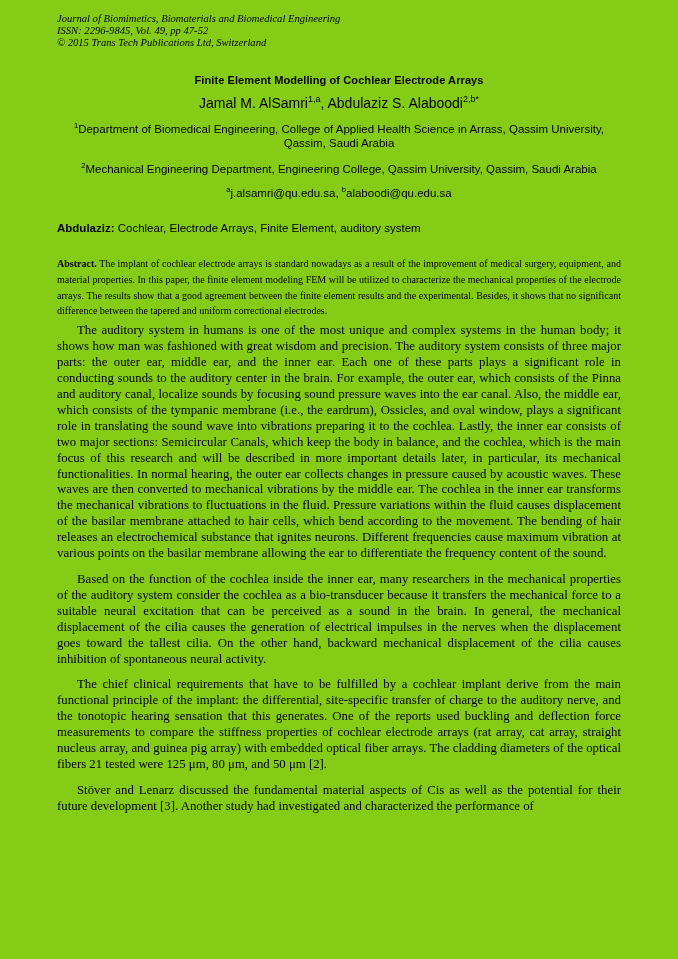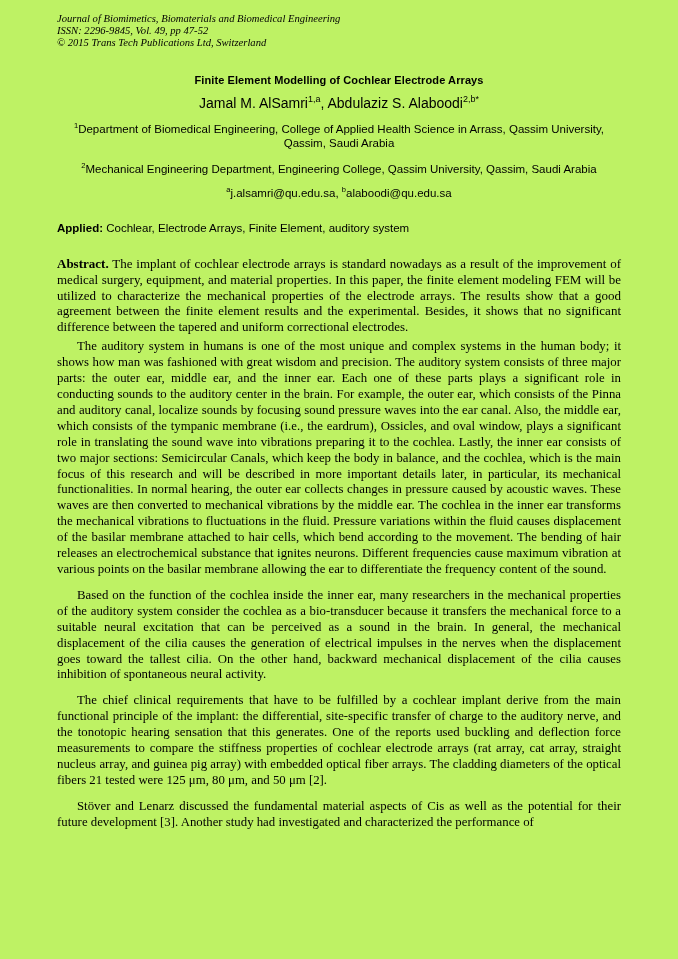--- a/index.html
+++ b/index.html
@@ -1,21 +1,21 @@
 <!DOCTYPE html>
 <html><head>
 <meta charset="utf-8">
 <style>
   html, body { margin: 0; padding: 0; background: #e8e8e8; }
   .page {
     position: relative;
     width: 678px;
     height: 959px;
     margin: 0 auto;
-    background: #bef264;
+    background: #84cc16;
     color: #000000;
     box-sizing: border-box;
     padding: 13px 57px 0 57px;
     font-family: "Liberation Serif", serif;
     overflow: hidden;
   }
   
   .meta {
     display: flex;
     justify-content: space-between;
@@ -58,21 +58,21 @@
   }
   .keywords {
     margin: 23px 0 0 0;
     font-family: "Liberation Sans", sans-serif;
     font-size: 11.5px;
   }
   .keywords b { font-weight: bold; }
   
   .abstract {
     margin: 22px 0 0 0;
-    font-size: 13px;
+    font-size: 10px;
     line-height: 15.9px;
     text-align: justify;
   }
   .abstract b { font-weight: bold; }
   h2.section-heading {
     margin: 21px 0 0 0;
     font-size: 12.8px;
     font-weight: bold;
     font-family: "Liberation Serif", serif;
   }
@@ -101,21 +101,21 @@
   <h1 class="title">Finite Element Modelling of Cochlear Electrode Arrays</h1>
 
   <div class="authors"><span>Jamal M. AlSamri</span><sup>1,a</sup><span>, </span><span>Abdulaziz S. Alaboodi</span><sup>2,b*</sup></div>
 
   <div class="affil"><sup>1</sup><span>Department of Biomedical Engineering, College of Applied Health Science in Arrass, Qassim University, Qassim, Saudi Arabia</span></div>
 
   <div class="affil"><sup>2</sup><span>Mechanical Engineering Department, Engineering College, Qassim University, Qassim, Saudi Arabia</span></div>
 
   <div class="emails"><sup>a</sup><span>j.alsamri@qu.edu.sa</span><span>, </span><sup>b</sup><span>alaboodi@qu.edu.sa</span></div>
 
-  <p class="keywords"><b>Applied:</b> <span>Cochlear, Electrode Arrays, Finite Element, auditory system</span></p>
+  <p class="keywords"><b>Abdulaziz:</b> <span>Cochlear, Electrode Arrays, Finite Element, auditory system</span></p>
 
   <p class="abstract"><b>Abstract.</b> <span>The implant of cochlear electrode arrays is standard nowadays as a result of the improvement of medical surgery, equipment, and material properties. In this paper, the finite element modeling FEM will be utilized to characterize the mechanical properties of the electrode arrays. The results show that a good agreement between the finite element results and the experimental. Besides, it shows that no significant difference between the tapered and uniform correctional electrodes.</span></p>
 
 
   <p class="body-para">The auditory system in humans is one of the most unique and complex systems in the human body; it shows how man was fashioned with great wisdom and precision. The auditory system consists of three major parts: the outer ear, middle ear, and the inner ear. Each one of these parts plays a significant role in conducting sounds to the auditory center in the brain. For example, the outer ear, which consists of the Pinna and auditory canal, localize sounds by focusing sound pressure waves into the ear canal. Also, the middle ear, which consists of the tympanic membrane (i.e., the eardrum), Ossicles, and oval window, plays a significant role in translating the sound wave into vibrations preparing it to the cochlea. Lastly, the inner ear consists of two major sections: Semicircular Canals, which keep the body in balance, and the cochlea, which is the main focus of this research and will be described in more important details later, in particular, its mechanical functionalities. In normal hearing, the outer ear collects changes in pressure caused by acoustic waves. These waves are then converted to mechanical vibrations by the middle ear. The cochlea in the inner ear transforms the mechanical vibrations to fluctuations in the fluid. Pressure variations within the fluid causes displacement of the basilar membrane attached to hair cells, which bend according to the movement. The bending of hair releases an electrochemical substance that ignites neurons. Different frequencies cause maximum vibration at various points on the basilar membrane allowing the ear to differentiate the frequency content of the sound.</p>
   <p class="body-para">Based on the function of the cochlea inside the inner ear, many researchers in the mechanical properties of the auditory system consider the cochlea as a bio-transducer because it transfers the mechanical force to a suitable neural excitation that can be perceived as a sound in the brain. In general, the mechanical displacement of the cilia causes the generation of electrical impulses in the nerves when the displacement goes toward the tallest cilia. On the other hand, backward mechanical displacement of the cilia causes inhibition of spontaneous neural activity.</p>
   <p class="body-para">The chief clinical requirements that have to be fulfilled by a cochlear implant derive from the main functional principle of the implant: the differential, site-specific transfer of charge to the auditory nerve, and the tonotopic hearing sensation that this generates. One of the reports used buckling and deflection force measurements to compare the stiffness properties of cochlear electrode arrays (rat array, cat array, straight nucleus array, and guinea pig array) with embedded optical fiber arrays. The cladding diameters of the optical fibers 21 tested were 125 μm, 80 μm, and 50 μm [2].</p>
   <p class="body-para">Stöver and Lenarz discussed the fundamental material aspects of Cis as well as the potential for their future development [3]. Another study had investigated and characterized the performance of</p>
 
 </div>

